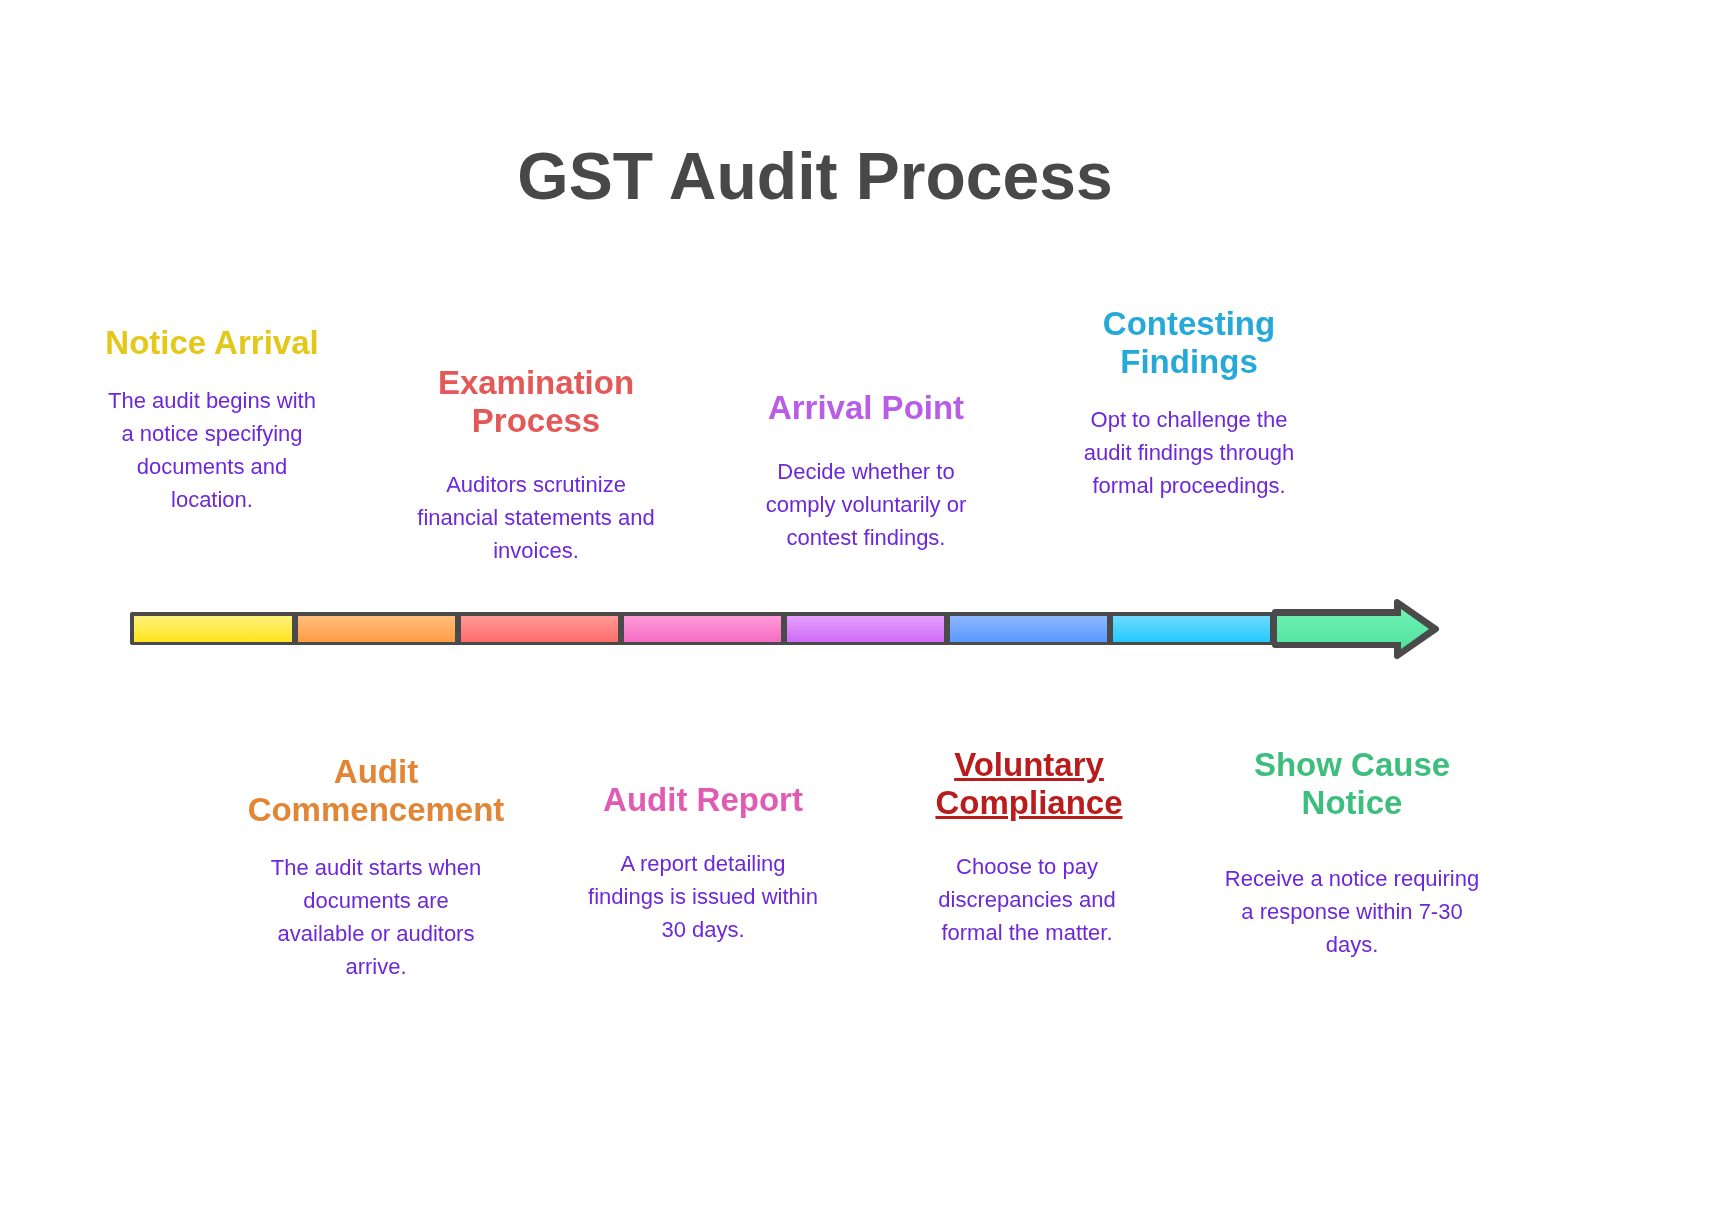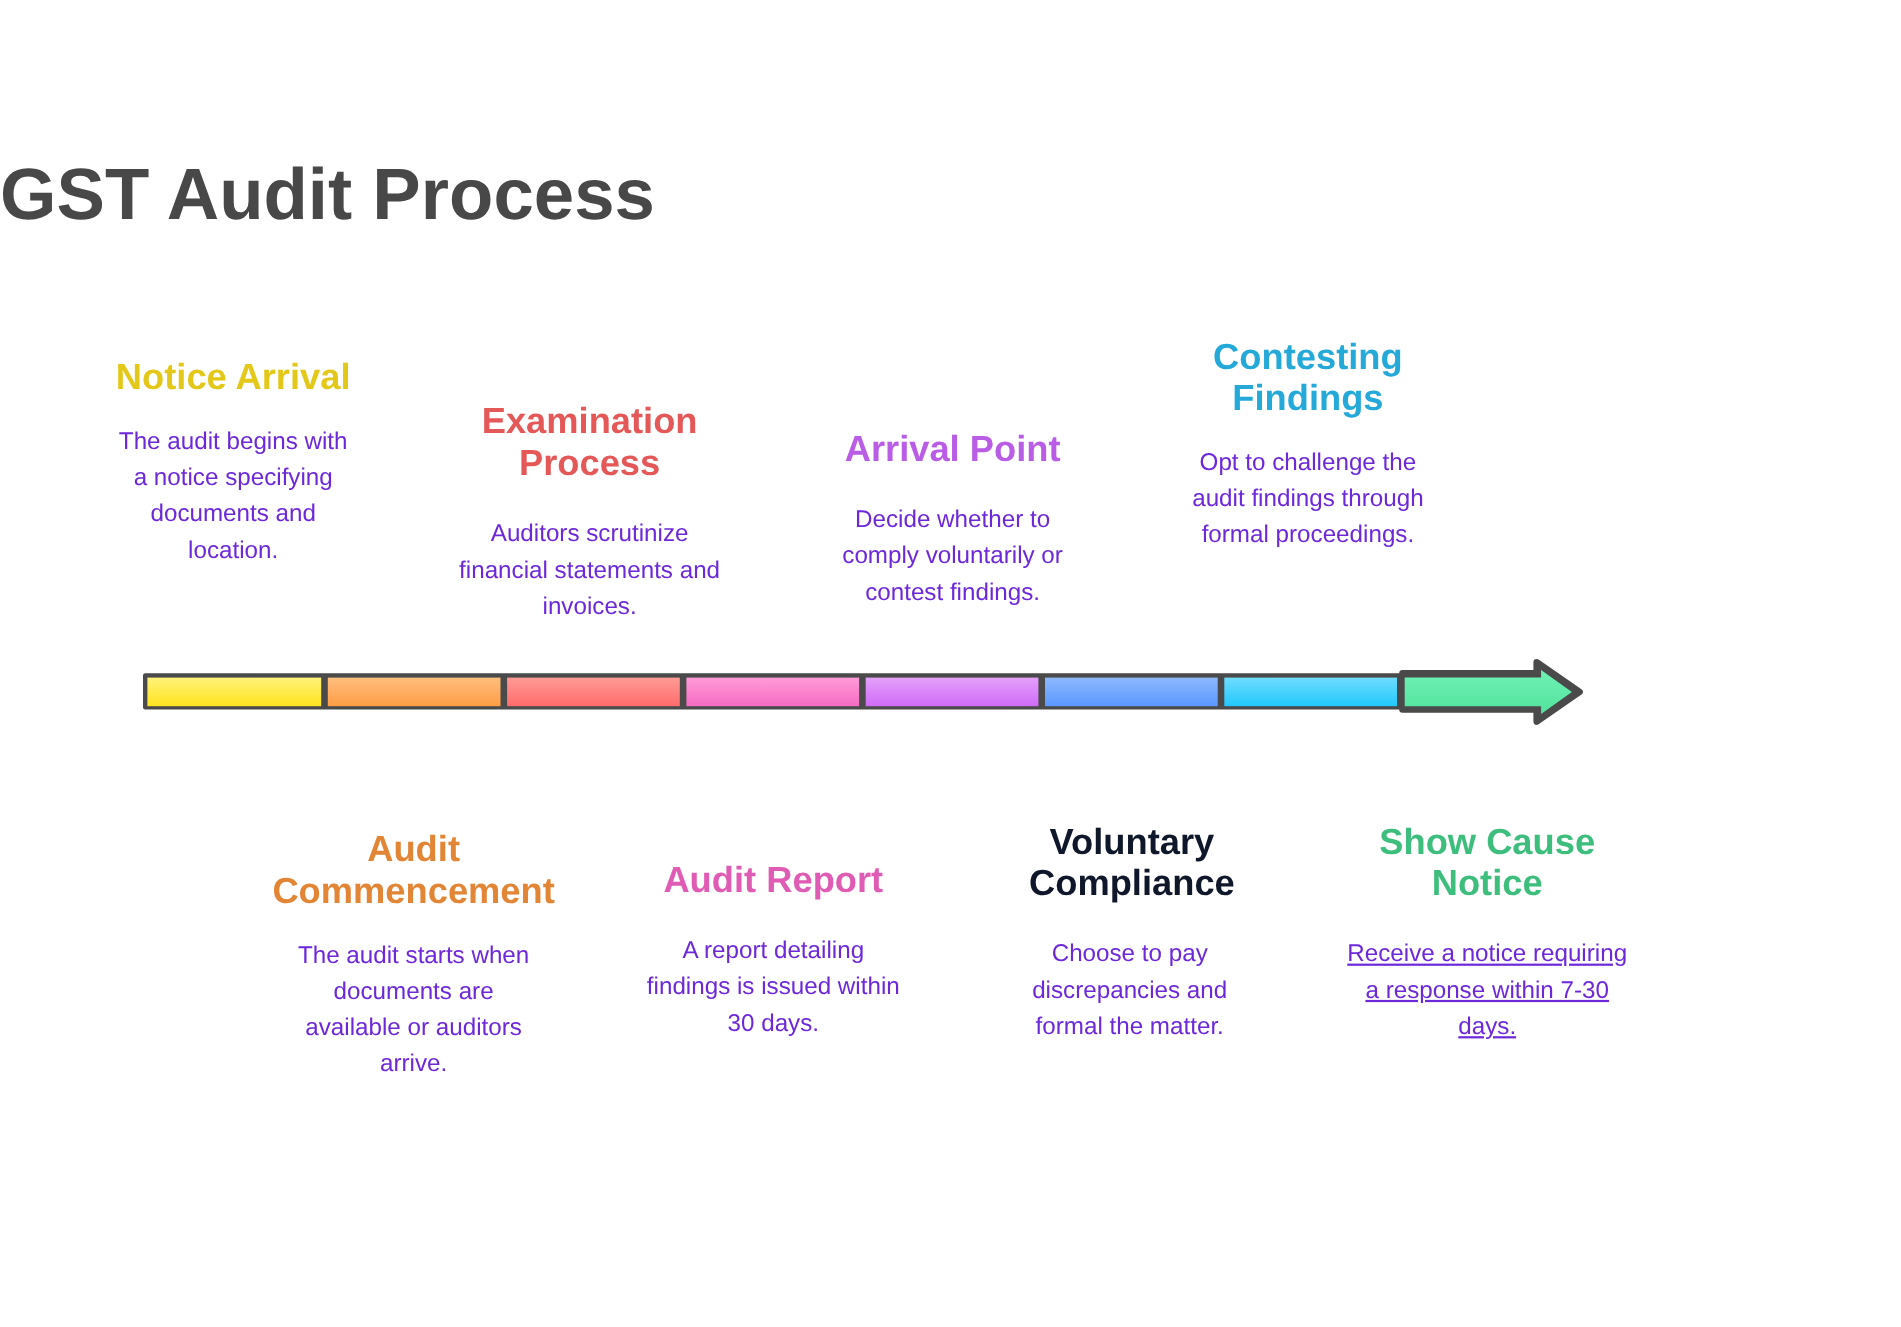--- a/index.html
+++ b/index.html
@@ -1,19 +1,19 @@
 <!DOCTYPE html>
 <html><head>
 <meta charset="utf-8">
 <style>
   html, body { margin:0; padding:0; background:#ffffff; }
   body { width:1728px; height:1206px; position:relative; overflow:hidden;
          font-family:"Liberation Sans", "DejaVu Sans", sans-serif; }
-  .title { position:absolute; left:0; width:1570px; top:138px; 
-           font-size:66px; font-weight:bold; color:#484848; letter-spacing:0px; }
+  .title { position:absolute; left:0; width:1570px; top:138px; text-align:center;
+           font-size:66px; font-weight:bold; color:#484848; letter-spacing:0px;padding-left:30px; }
   .step { position:absolute; width:300px; text-align:center; }
   .step .h { font-weight:bold; font-size:33px; line-height:38px; }
   .step .d { font-size:22px; line-height:33px; color:#6d28d9; margin-top:22px; }
   svg.arrow { position:absolute; left:0; top:0; }
 </style>
 </head>
 <body>
 
 <div class="title">GST Audit Process</div>
 
@@ -88,20 +88,20 @@
   <div class="h" style="color:#E28535; width:260px; margin-left:20px;">Audit Commencement</div>
   <div class="d" style="width:220px; margin-left:40px;">The audit starts when documents are available or auditors arrive.</div>
 </div>
 
 <div class="step" style="left:553px; top:781px;">
   <div class="h" style="color:#E05BB4">Audit Report</div>
   <div class="d" style="width:230px; margin-left:35px; margin-top:28px;">A report detailing findings is issued within 30 days.</div>
 </div>
 
 <div class="step" style="left:879px; top:746px;">
-  <div class="h" style="color:#0f172a; width:200px; margin-left:50px;">Voluntary Compliance</div>
+  <div class="h" style="color:#b91c1c; width:200px; margin-left:50px;text-decoration:underline;">Voluntary Compliance</div>
   <div class="d" style="width:240px; margin-left:28px; margin-top:28px;">Choose to pay discrepancies and formal the matter.</div>
 </div>
 
 <div class="step" style="left:1202px; top:746px;">
   <div class="h" style="color:#3DBE7D; width:200px; margin-left:50px;">Show Cause Notice</div>
-  <div class="d" style="width:260px; margin-left:20px; margin-top:28px;text-decoration:underline;">Receive a notice requiring a response within 7-30 days.</div>
+  <div class="d" style="width:260px; margin-left:20px; margin-top:40px;">Receive a notice requiring a response within 7-30 days.</div>
 </div>
 
 </body></html>

